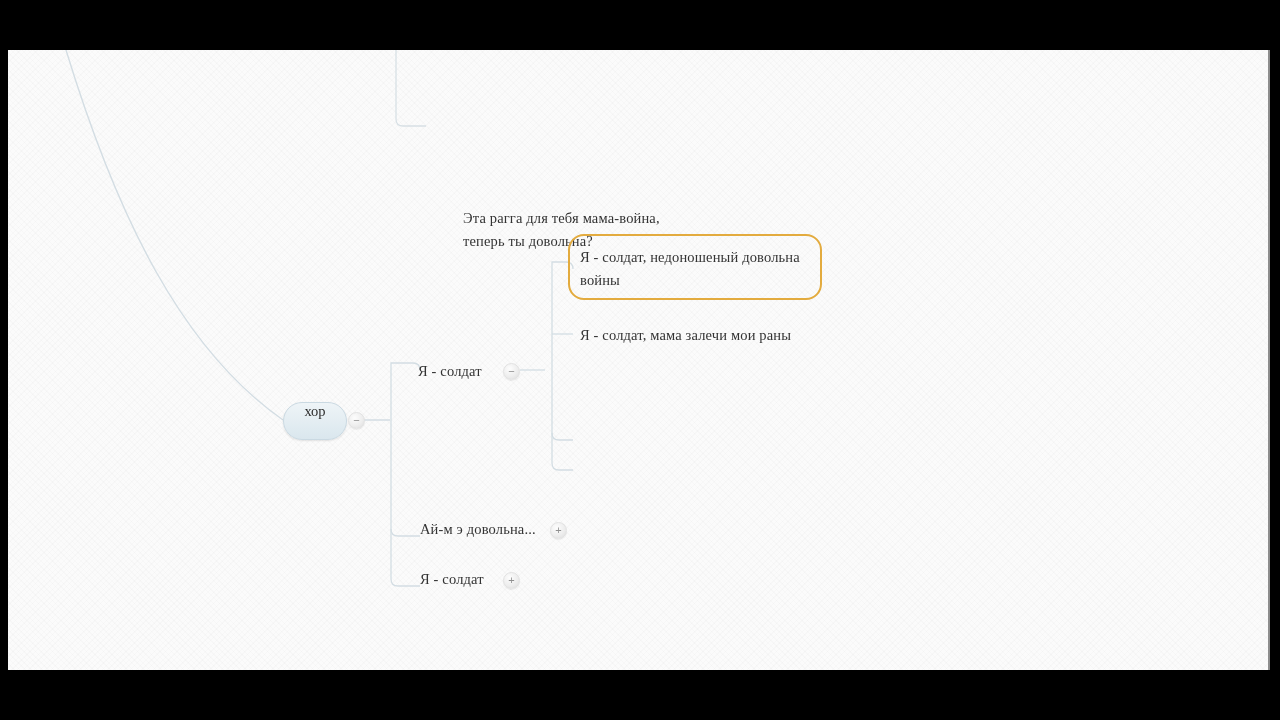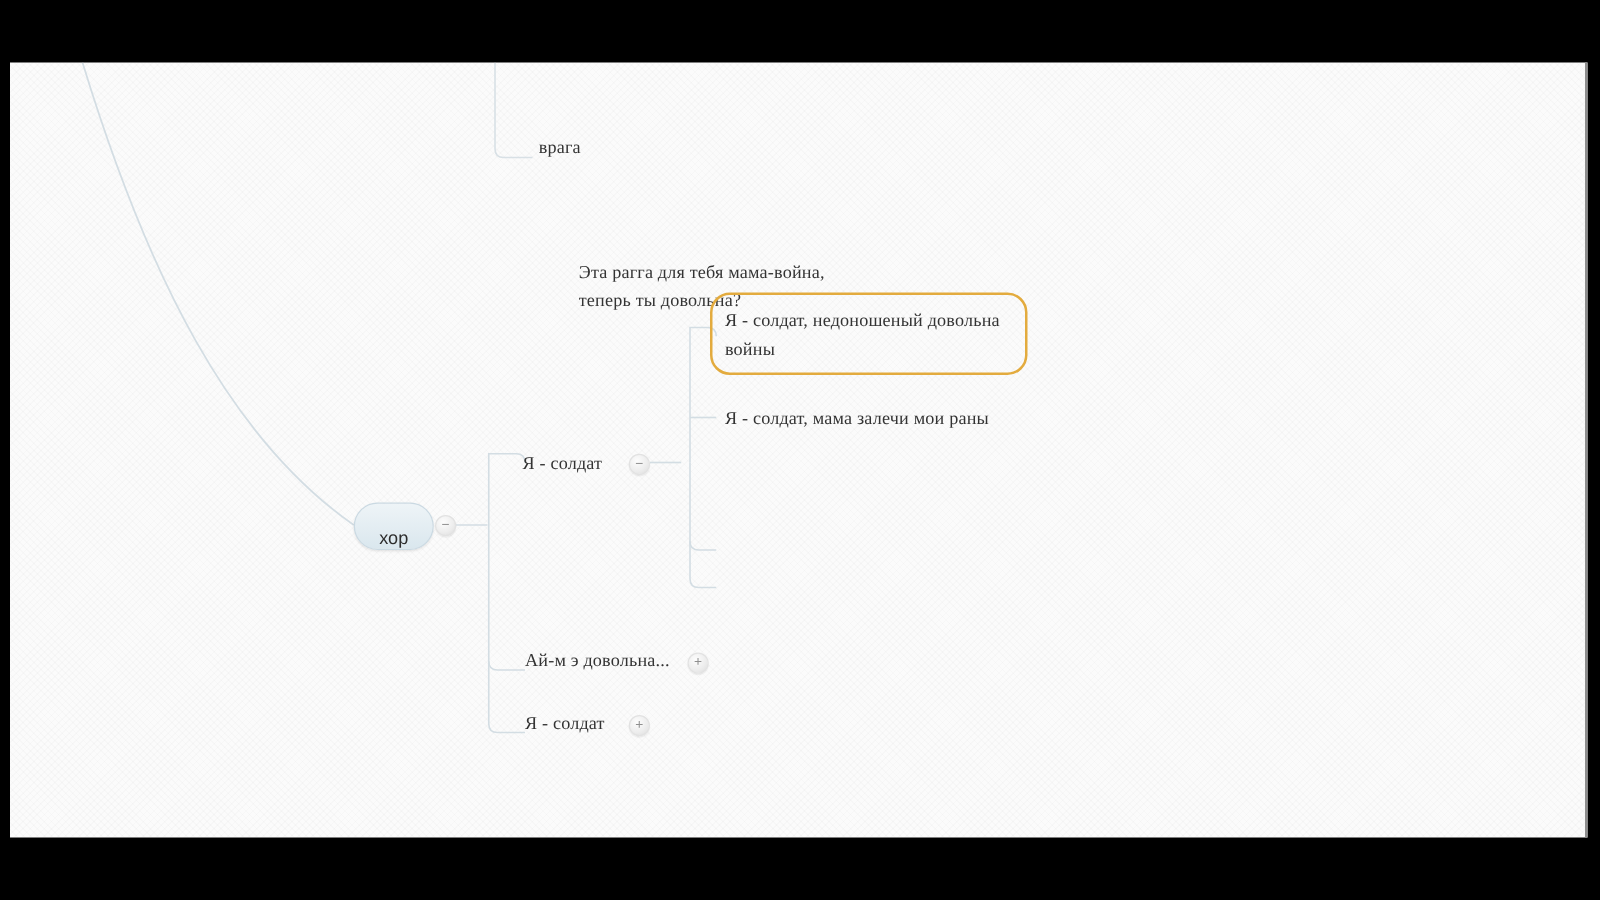--- a/index.html
+++ b/index.html
@@ -45,27 +45,27 @@
     color: #333333;
     line-height: 23px;
     letter-spacing: 0.15px;
     white-space: pre-line;
   }
 
   
   .root-bubble {
     position: absolute;
     display: flex;
-    align-items: flex-end;
+    align-items: flex-start;
     justify-content: center;
     background: linear-gradient(180deg, #eef4f7 0%, #dae7ee 100%);
     border: 1px solid #cad9e2;
     border-radius: 22px;
     box-shadow: 0 1px 2px rgba(0,0,0,0.10);
-    font-family: Liberation Sans, sans-serif;
+    font-family: Liberation Serif, serif;
     font-size: 14.5px;
     color: #2d2d2d;
   }
 
   
   .toggle {
     position: absolute;
     width: 15px;
     height: 15px;
     border-radius: 50%;
@@ -112,21 +112,20 @@
       <path d="M 383 479 L 383 529 Q 383 536 390 536 L 412 536" fill="none" stroke="#d3dde3" stroke-width="1.3"></path>
 
       <path d="M 512 320 L 537 320" fill="none" stroke="#d3dde3" stroke-width="1.3"></path>
 
       <path d="M 565 219 Q 565 212 558 212 L 544 212 L 544 320" fill="none" stroke="#d3dde3" stroke-width="1.3"></path>
       <path d="M 544 284 L 558 284 Q 565 284 565 284" fill="none" stroke="#d3dde3" stroke-width="1.3"></path>
       <path d="M 544 320 L 544 383 Q 544 390 551 390 L 565 390" fill="none" stroke="#d3dde3" stroke-width="1.3"></path>
       <path d="M 544 383 L 544 413 Q 544 420 551 420 L 565 420" fill="none" stroke="#d3dde3" stroke-width="1.3"></path>
     </svg>
 
-    <div class="node-label" style="left:423px; top:57px; width:300px;">врага</div>
 
     <div class="node-label" style="left:423px; top:157px; width:320px;margin-left:32px;">Эта рагга для тебя мама-война,
 теперь ты довольна?</div>
 
     <div class="root-bubble" style="left:275px; top:352px; width:62px; height:36px;">
       <span>хор</span>
     </div>
     <div class="toggle" style="left:340px; top:362px;">−</div>
 
     <div class="node-label" style="left:410px; top:310px; width:110px;">Я - солдат</div>

